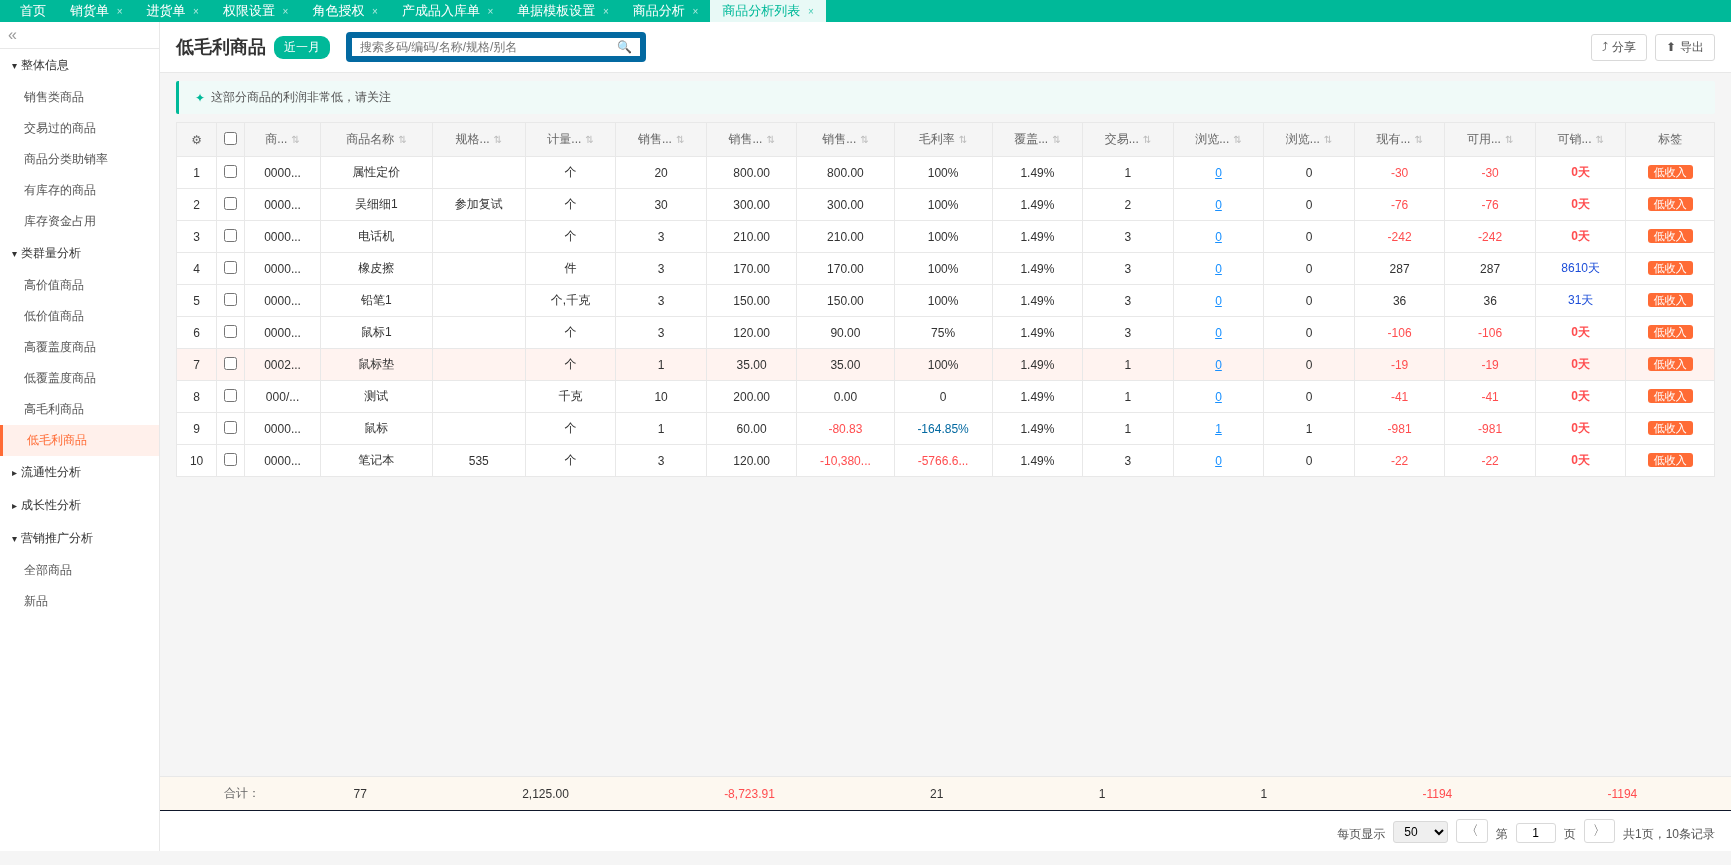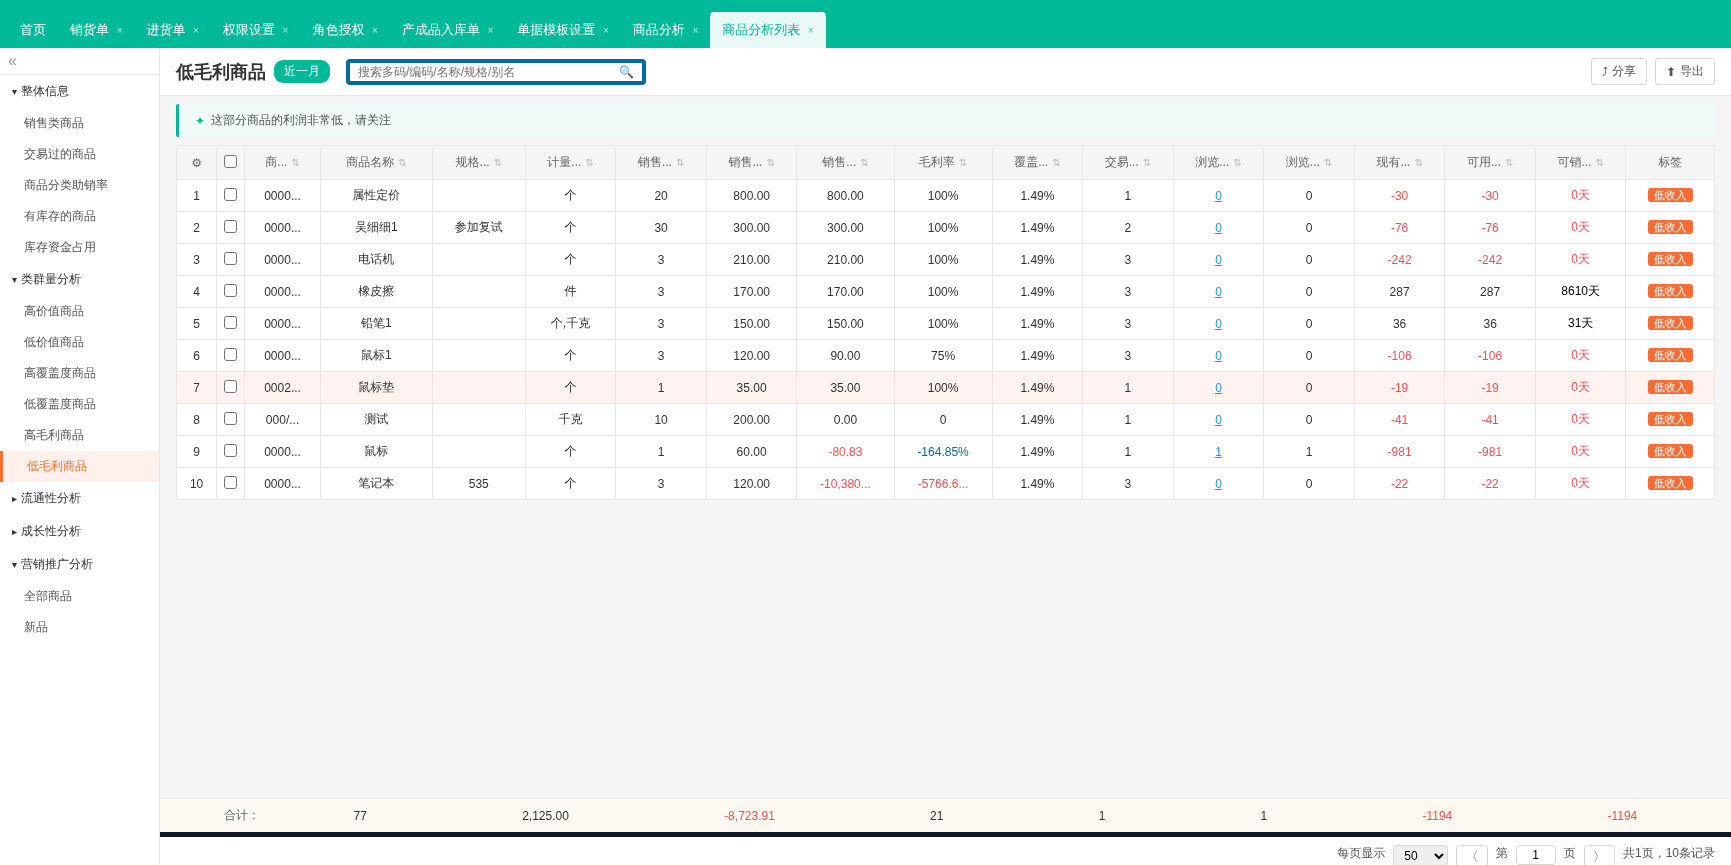--- a/index.html
+++ b/index.html
@@ -1,19 +1,19 @@
 <!DOCTYPE html>
 <html><head>
   <meta charset="utf-8">
   <style>
     * { margin: 0; padding: 0; box-sizing: border-box; }
     body { font-family: 'Microsoft YaHei', Arial, sans-serif; font-size: 12px; background: #f5f5f5; color: #333; width: 1731px; min-height: 865px; overflow-x: hidden; }
 
     
-    .top-nav { background: #00b999; display: flex; align-items: flex-end; height: 48px; padding: 0 8px; }
+    .top-nav { background: #00b999; display: flex; align-items: center; height: 22px; padding: 0 8px; }
     .top-nav .nav-item { color: #fff; padding: 0 12px; height: 36px; line-height: 36px; cursor: pointer; font-size: 13px; white-space: nowrap; }
     .top-nav .nav-item.active { background: #e8f9f6; color: #00b999; border-radius: 4px 4px 0 0; }
     .nav-close { font-size: 10px; margin-left: 4px; opacity: 0.7; }
 
     
     .main-layout { display: flex; height: calc(865px - 36px); }
 
     
     .sidebar { width: 160px; background: #fff; border-right: 1px solid #e8e8e8; overflow-y: auto; flex-shrink: 0; }
     .sidebar-group { }
@@ -22,52 +22,52 @@
     .sidebar-item { padding: 7px 12px 7px 24px; color: #555; cursor: pointer; font-size: 12px; }
     .sidebar-item.active { background: #fff0eb; color: #ff6b35; border-left: 3px solid #ff6b35; }
 
     
     .content { flex: 1; display: flex; flex-direction: column; overflow: hidden; }
 
     
     .content-header { display: flex; align-items: center; padding: 10px 16px; background: #fff; border-bottom: 1px solid #e8e8e8; gap: 8px; }
     .page-title { font-size: 18px; font-weight: bold; color: #333; }
     .time-filter-btn { background: #00b999; color: #fff; border: none; padding: 3px 10px; border-radius: 9px; cursor: pointer; font-size: 12px; }
-    .search-box { display: flex; align-items: center; border: 4px solid #0369a1; border-radius: 4px; padding: 2px 8px; margin-left: 8px; flex: 1; max-width: 300px; }
+    .search-box { display: flex; align-items: center; border: 6px solid #0369a1; border-radius: 4px; padding: 2px 8px; margin-left: 8px; flex: 1; max-width: 300px; }
     .search-box input { border: none; outline: none; font-size: 12px; color: #999; width: 100%; }
     .search-icon { color: #999; margin-left: 4px; cursor: pointer; }
     .header-actions { margin-left: auto; display: flex; gap: 8px; }
     .header-btn { display: flex; align-items: center; gap: 4px; border: 1px solid #d9d9d9; background: #fff; padding: 4px 10px; border-radius: 3px; cursor: pointer; font-size: 12px; color: #555; }
     .collapse-btn { background: none; border: none; cursor: pointer; color: #999; font-size: 16px; margin-right: 8px; }
 
     
     .alert-bar { background: #f0faf8; border-left: 3px solid #00b999; padding: 8px 16px; color: #555; font-size: 12px; display: flex; align-items: center; gap: 6px; margin: 8px 16px; border-radius: 2px; }
     .alert-icon { color: #00b999; }
 
     
     .table-container { flex: 1; overflow: auto; padding: 0 16px; }
     table { width: 100%; border-collapse: collapse; background: #fff; font-size: 12px; }
     thead tr { background: #f5f5f5; }
     th { padding: 8px 6px; text-align: center; border: 1px solid #e8e8e8; color: #666; font-weight: normal; white-space: nowrap; position: sticky; top: 0; background: #f5f5f5; z-index: 1; }
     td { padding: 7px 6px; text-align: center; border: 1px solid #e8e8e8; color: #333; white-space: nowrap; }
     .row-highlight td { background: #fff3f0 !important; }
     .tag-badge { background: #ff6b35; color: #fff; padding: 1px 6px; border-radius: 3px; font-size: 11px; }
     .tag-badge.low { background: #ff6b35; }
-    .zero-days { color: #ff4d4f; font-weight: normal; }
-    .days-num { color: #000000; text-align: center; }
+    .zero-days { color: #ff4d4f; font-weight: bold; }
+    .days-num { color: #1d4ed8; text-align: center; }
     .underline-val { text-decoration: underline; color: #1890ff; cursor: pointer; }
     .neg-val { color: #ff4d4f; }
     .sort-icon { font-size: 10px; color: #bbb; margin-left: 2px; }
 
     
     .table-footer { background: #fdf8f0; border-top: 1px solid #e8e8e8; padding: 8px 16px; display: flex; align-items: center; }
     .footer-total { font-size: 12px; color: #666; margin-right: 16px; margin-left: 48px; }
 
     
-    .pagination-bar { display: flex; align-items: flex-start; justify-content: flex-end; padding: 8px 16px; background: #fff; border-top: 5px solid #0f172a; gap: 8px; font-size: 12px; color: #555; }
+    .pagination-bar { display: flex; align-items: flex-end; justify-content: flex-end; padding: 8px 16px; background: #fff; border-top: 1px solid #0f172a; gap: 8px; font-size: 12px; color: #555; }
     .page-size-select { border: 1px solid #d9d9d9; border-radius: 3px; padding: 2px 6px; font-size: 12px; }
     .page-btn { border: 1px solid #d9d9d9; background: #fff; padding: 2px 8px; border-radius: 3px; cursor: pointer; color: #555; }
     .page-input { border: 1px solid #d9d9d9; border-radius: 3px; padding: 2px 6px; width: 40px; text-align: center; font-size: 12px; }
     .checkbox-col { width: 28px; }
 
     th .col-header { display: flex; align-items: center; justify-content: center; gap: 2px; }
     .settings-icon { cursor: pointer; color: #666; }
   </style>
 </head>
 <body>

